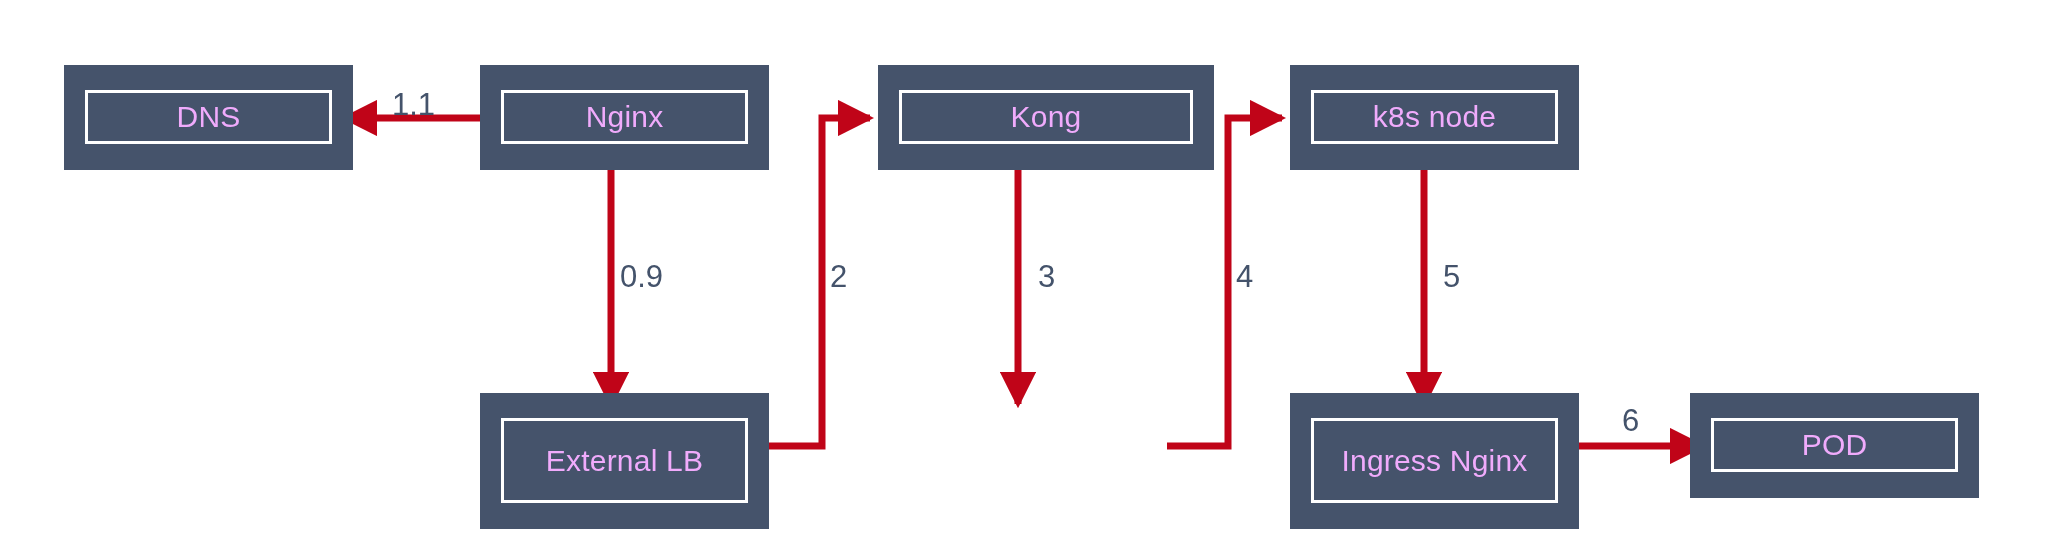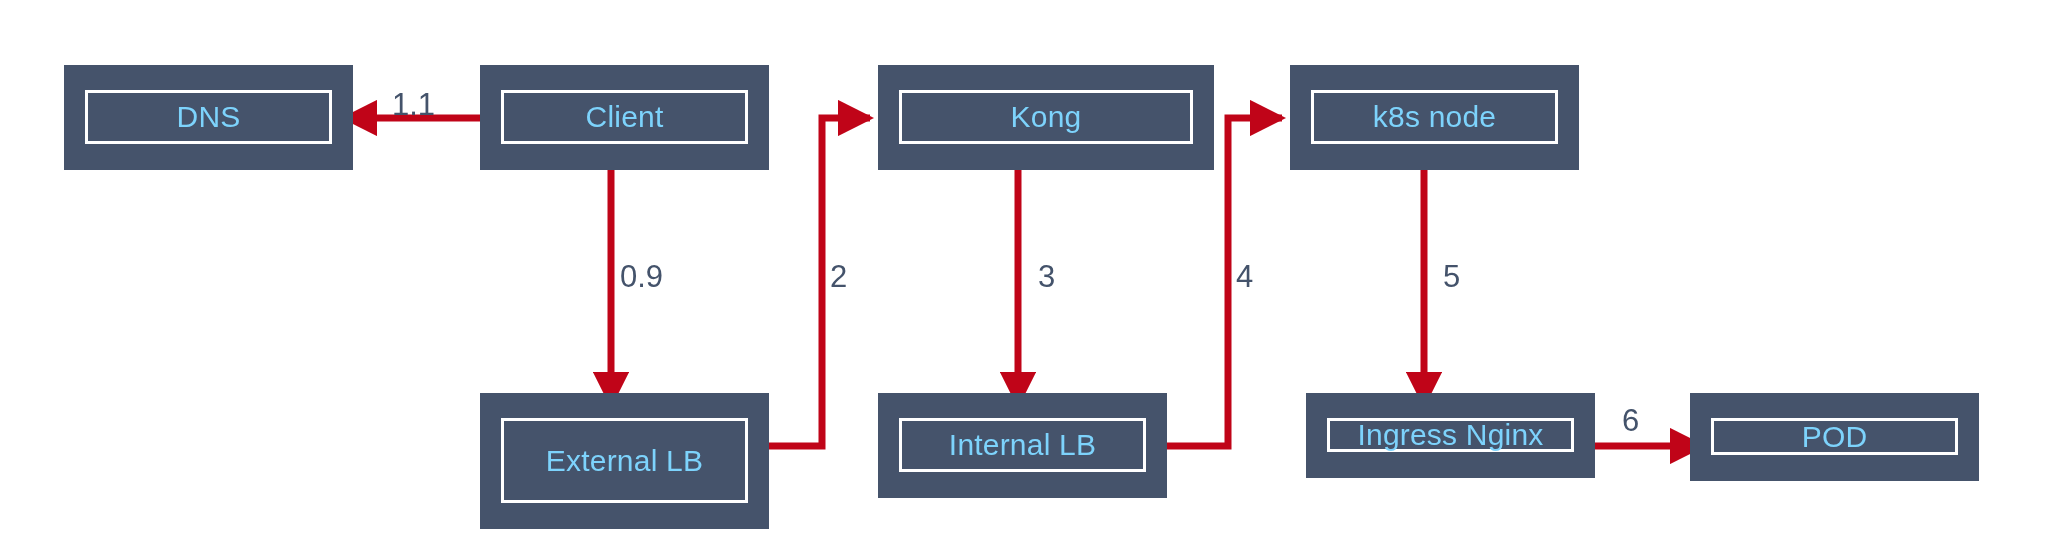--- a/index.html
+++ b/index.html
@@ -33,21 +33,21 @@
     border: 3px solid #ffffff;
     display: flex;
     align-items: center;
     justify-content: center;
     left: 21px;
     right: 21px;
     top: 25px;
     bottom: 26px;
   }
   .node-label {
-    color: #7dd3fc;
+    color: #f0abfc;
     font-size: 30px;
     font-weight: 400;
     letter-spacing: 0.2px;
     line-height: 1;
     white-space: nowrap;
     font-family: "Liberation Sans", sans-serif;
   }
   
   .edge-label {
     position: absolute;
@@ -96,21 +96,21 @@
   </svg>
 
   <div class="node" style="left:64px; top:65px; width:289px; height:105px;">
     <div class="node-inner">
       <span class="node-label">DNS</span>
     </div>
   </div>
 
   <div class="node" style="left:480px; top:65px; width:289px; height:105px;">
     <div class="node-inner">
-      <span class="node-label">Client</span>
+      <span class="node-label">Nginx</span>
     </div>
   </div>
 
   <div class="node" style="left:878px; top:65px; width:336px; height:105px;">
     <div class="node-inner">
       <span class="node-label">Kong</span>
     </div>
   </div>
 
   <div class="node" style="left:1290px; top:65px; width:289px; height:105px;">
@@ -118,33 +118,28 @@
       <span class="node-label">k8s node</span>
     </div>
   </div>
 
   <div class="node" style="left:480px; top:393px; width:289px; height:136px;">
     <div class="node-inner">
       <span class="node-label">External LB</span>
     </div>
   </div>
 
-  <div class="node" style="left:878px; top:393px; width:289px; height:105px;">
-    <div class="node-inner">
-      <span class="node-label">Internal LB</span>
-    </div>
-  </div>
 
-  <div class="node" style="left:1290px; top:393px; width:289px; height:85px;margin-left:16px;">
+  <div class="node" style="left:1290px; top:393px; width:289px; height:136px;">
     <div class="node-inner">
       <span class="node-label">Ingress Nginx</span>
     </div>
   </div>
 
-  <div class="node" style="left:1690px; top:393px; width:289px; height:88px;">
+  <div class="node" style="left:1690px; top:393px; width:289px; height:105px;">
     <div class="node-inner">
       <span class="node-label">POD</span>
     </div>
   </div>
 
   <span class="edge-label" style="left:392px; top:73px;margin-top:16px;">1.1</span>
   <span class="edge-label" style="left:620px; top:261px;">0.9</span>
   <span class="edge-label" style="left:830px; top:261px;">2</span>
   <span class="edge-label" style="left:1038px; top:261px;">3</span>
   <span class="edge-label" style="left:1236px; top:261px;">4</span>

